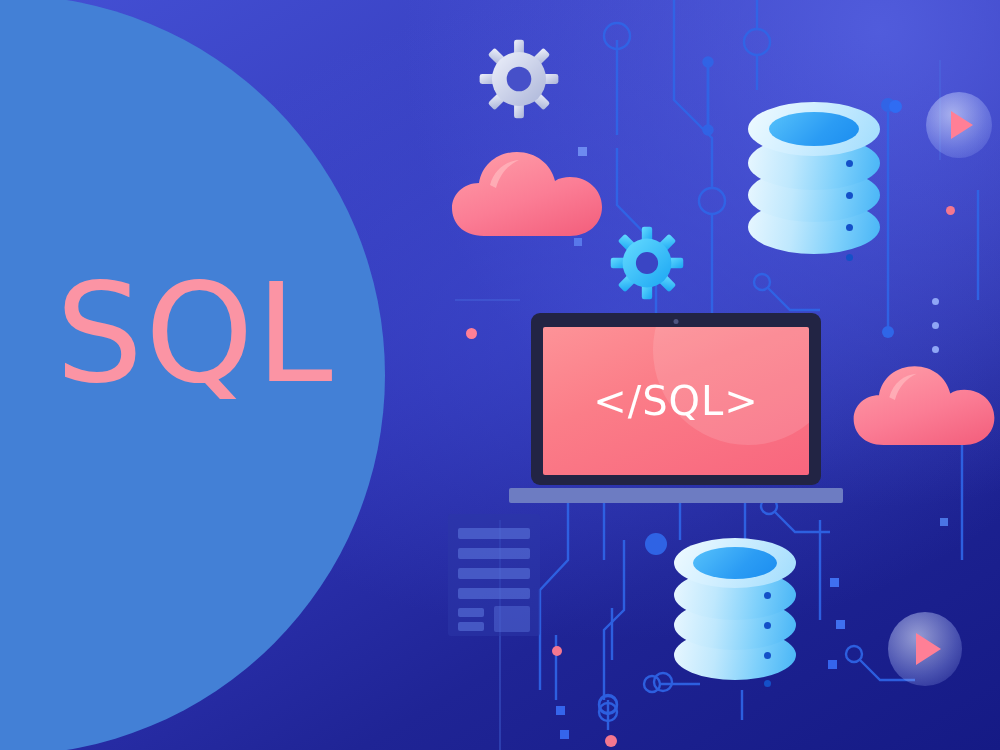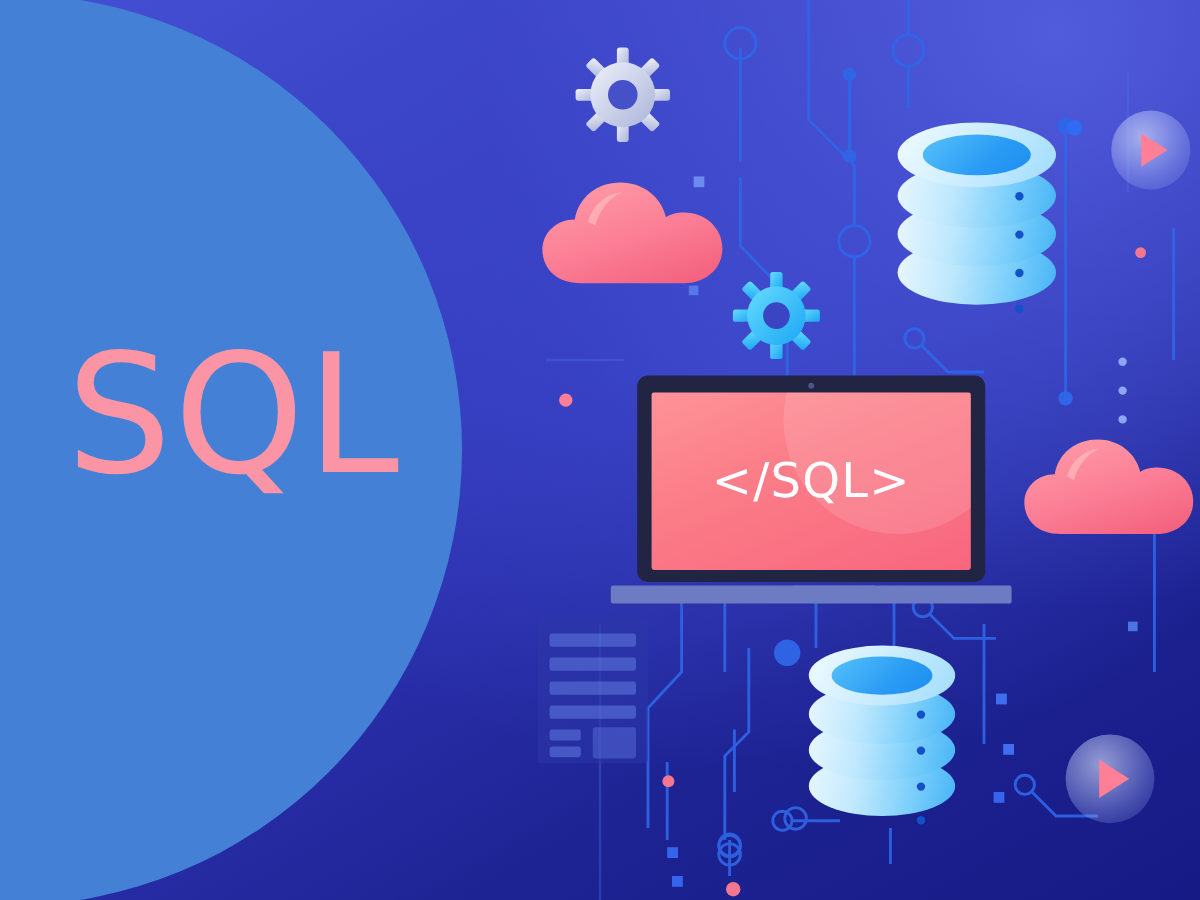--- a/index.html
+++ b/index.html
@@ -52,21 +52,21 @@
     width: 390px;
     text-align: center;
   }
   .brand-title {
     font-family: "DejaVu Sans", sans-serif;
     font-size: 138px;
     line-height: 0.95;
     font-weight: 400;
     letter-spacing: 2px;
     color: #fb94a4;
-    margin: 12px;
+    margin: 0;
     padding: 0;
     white-space: nowrap;
   }
   .brand-sub {
     font-family: "DejaVu Sans", sans-serif;
     font-size: 22px;
     font-weight: bold;
     letter-spacing: 0.2px;
     color: #3f3b7d;
     margin-top: 14px;

